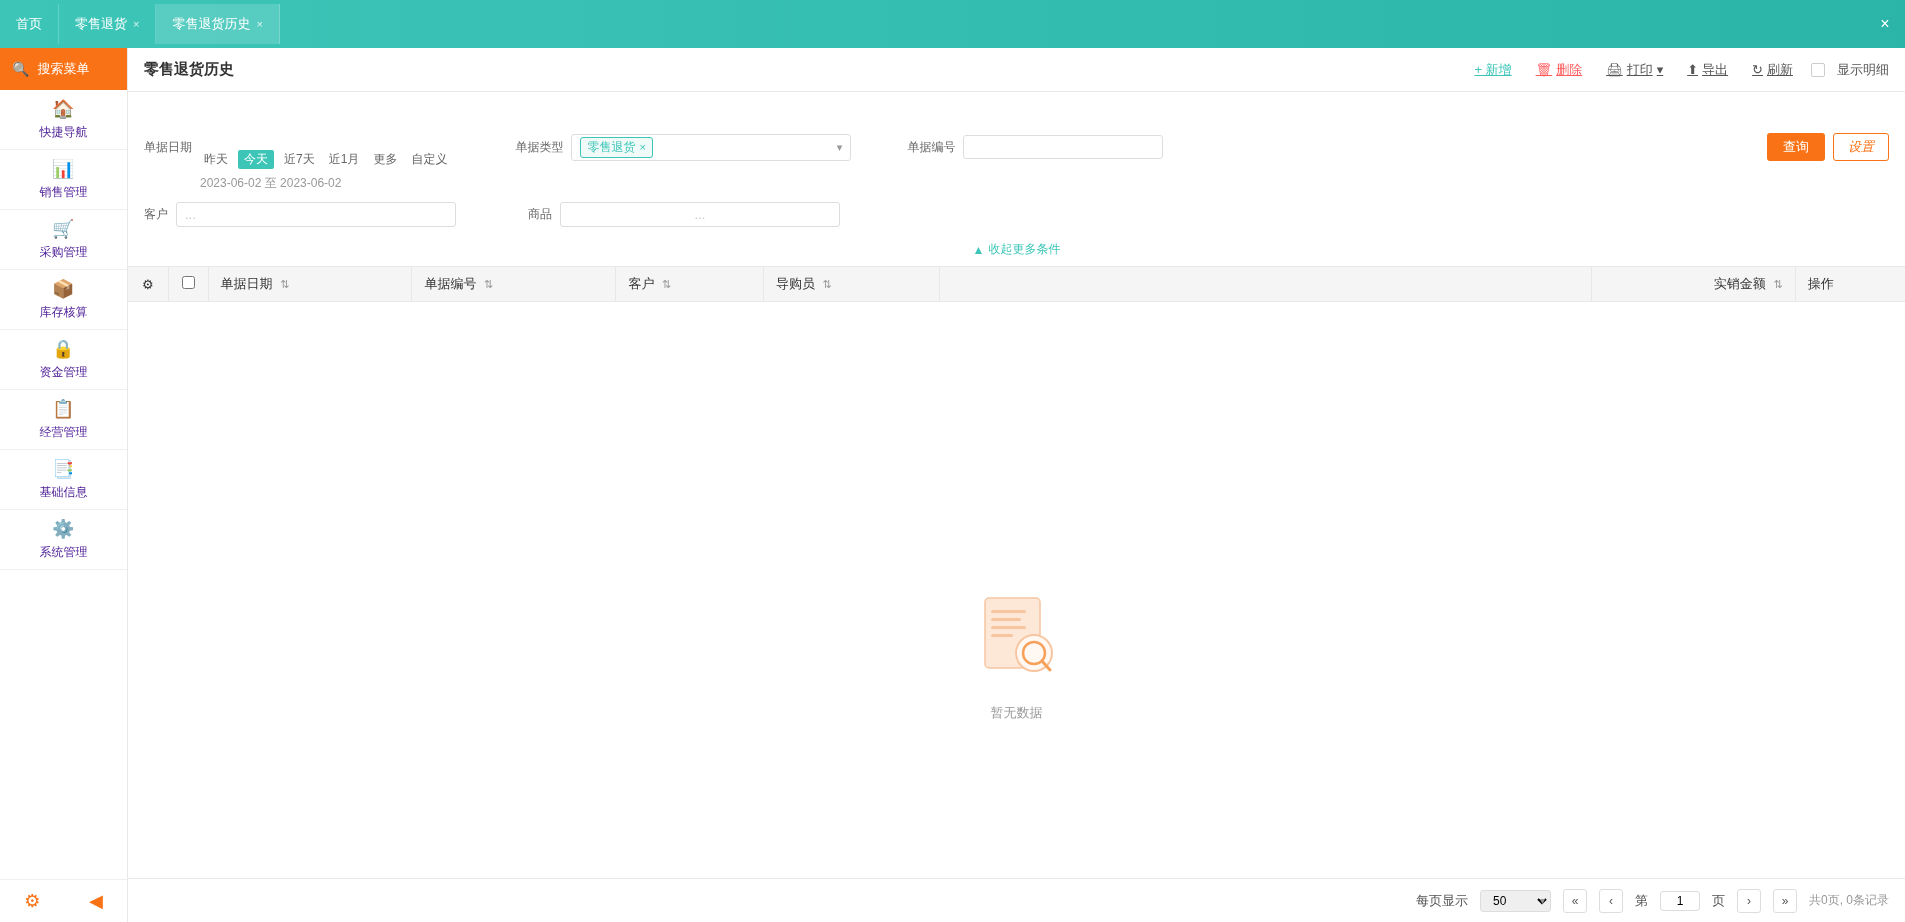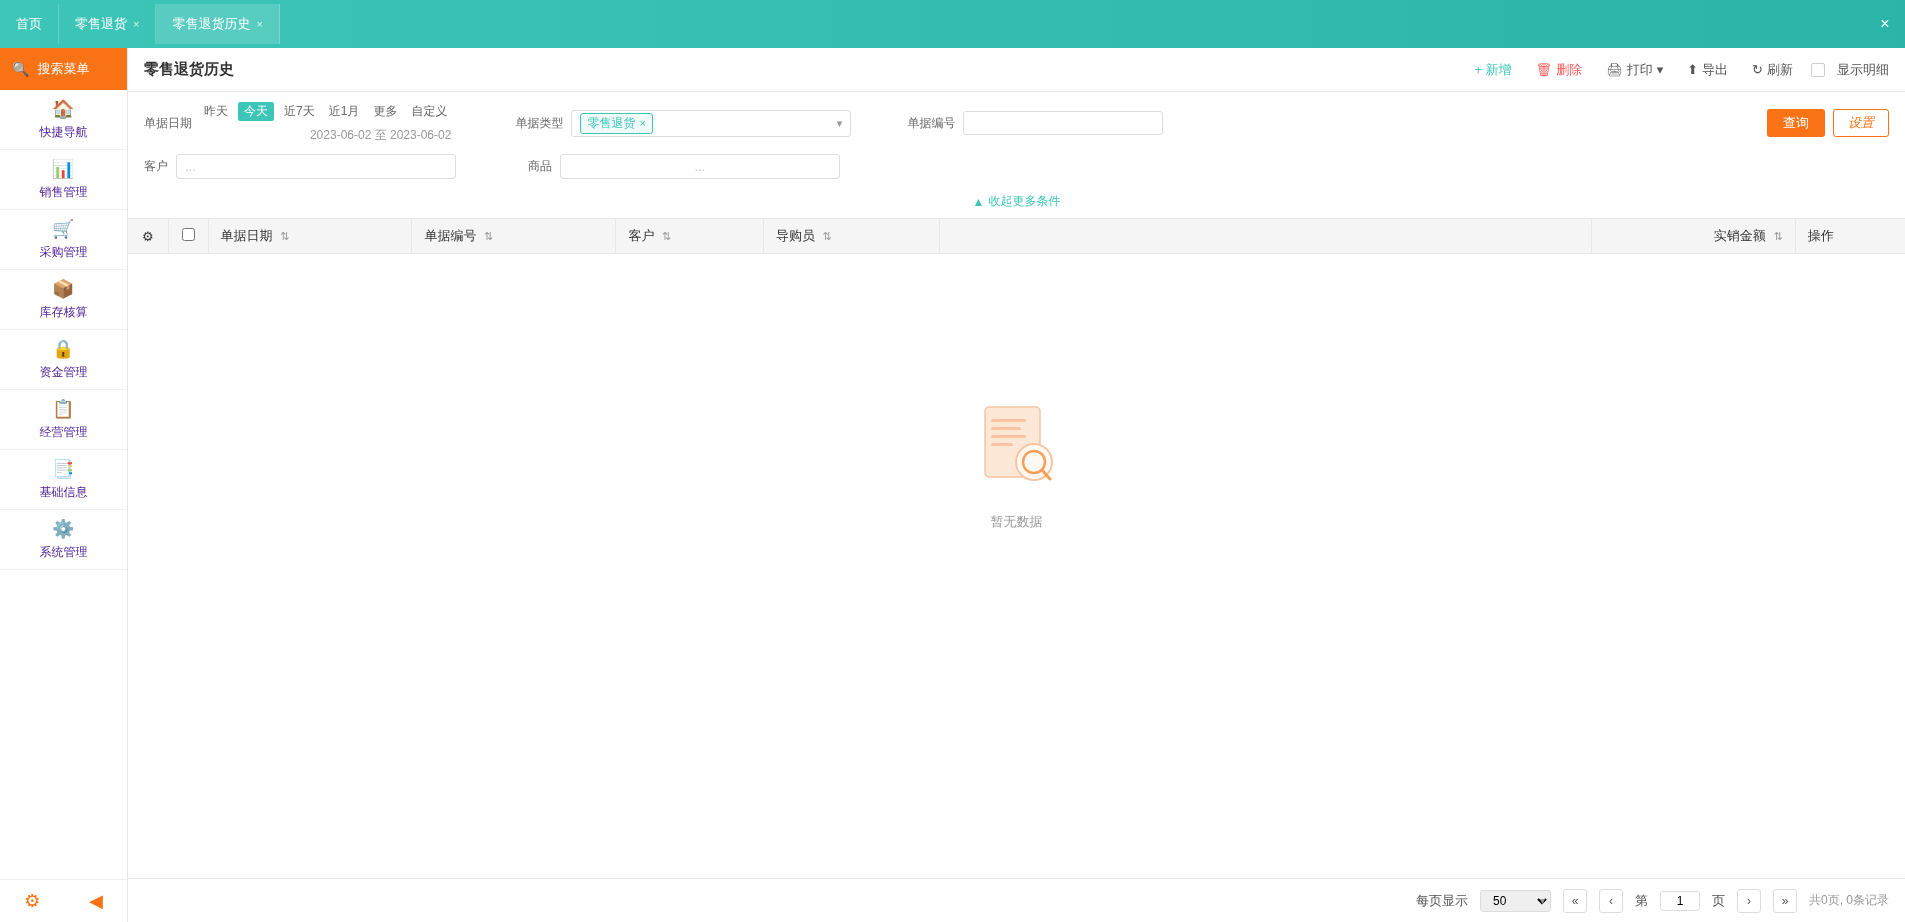--- a/index.html
+++ b/index.html
@@ -141,20 +141,21 @@
     }
     .action-btn {
       display: flex;
       align-items: center;
       gap: 4px;
       font-size: 13px;
       color: #555;
       cursor: pointer;
       padding: 4px 6px;
       border-radius: 3px;
+      text-decoration: underline;
     }
     .action-btn.new-btn { color: #3dc6b8; }
     .action-btn.delete-btn { color: #ff5c5c; }
     .btn-query {
       background: #f97316;
       color: #fff;
       border: none;
       padding: 5px 16px;
       border-radius: 3px;
       font-size: 13px;
@@ -202,23 +203,24 @@
       gap: 8px;
       flex-shrink: 0;
     }
     .filter-label {
       font-size: 12px;
       color: #666;
       white-space: nowrap;
     }
     .filter-date-group {
       display: flex;
-      align-items: flex-end;
+      align-items: flex-start;
       gap: 6px;
       flex-direction: column;
+      margin-top: 48px;
     }
     .date-shortcuts {
       display: flex;
       align-items: center;
       gap: 6px;
     }
     .date-shortcut {
       font-size: 12px;
       color: #666;
       cursor: pointer;
@@ -330,21 +332,21 @@
     thead th:last-child { border-right: none; }
     .th-gear { width: 40px; text-align: center; }
     .th-check { width: 40px; text-align: center; }
     .sort-icon { color: #999; font-size: 11px; margin-left: 4px; }
 
     
     .empty-state {
       display: flex;
       flex-direction: column;
       align-items: center;
-      justify-content: center;
+      justify-content: flex-end;
       height: 420px;
       gap: 16px;
     }
     .empty-illustration {
       width: 100px;
       height: 100px;
       position: relative;
     }
     .empty-text {
       font-size: 13px;

